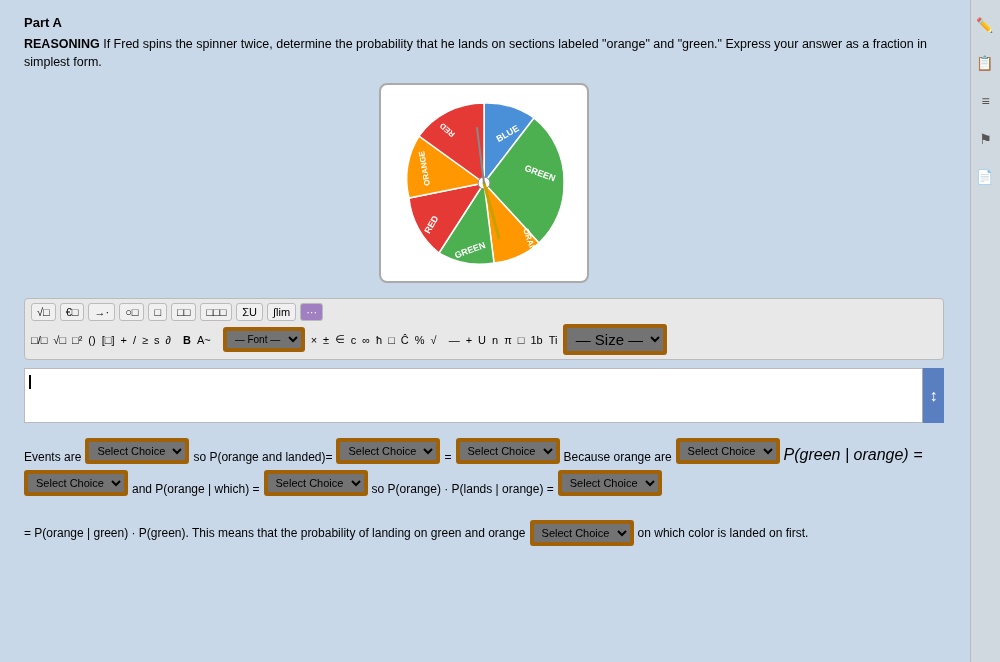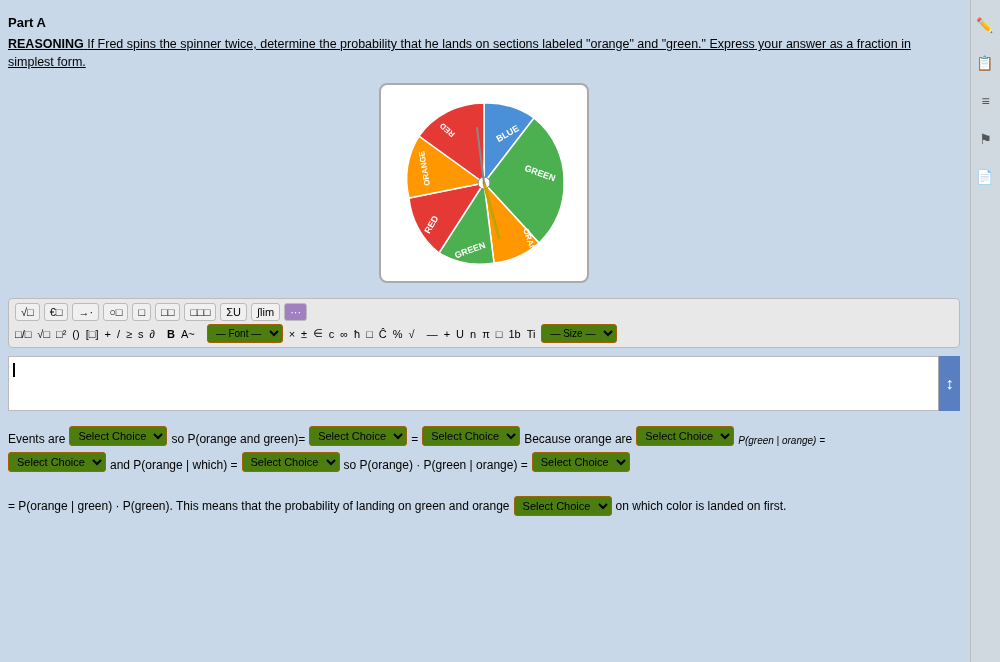--- a/index.html
+++ b/index.html
@@ -10,35 +10,34 @@
       height: 662px;
       overflow: hidden;
       position: relative;
       font-size: 13px;
     }
 
     .main-container {
       background: #c8d8e8;
       width: 1000px;
       height: 588px;
-      padding: 15px 8px;
+      padding: 15px 24px;
       position: relative;
     }
 
     .part-label {
       font-weight: bold;
       font-size: 13px;
       margin-bottom: 6px;
     }
 
     .reasoning-text {
       font-size: 12.5px;
       margin-bottom: 12px;
       line-height: 1.4;
-      text-decoration: underline;
     }
 
     .spinner-container {
       display: flex;
       justify-content: center;
       margin-bottom: 15px;
     }
 
     .spinner-box {
       background: white;
@@ -156,32 +155,32 @@
     .events-row {
       display: flex;
       align-items: flex-end;
       gap: 4px;
       flex-wrap: wrap;
       margin-bottom: 6px;
       font-size: 12px;
     }
 
     .select-dropdown {
-      border: 1px solid #a16207;
+      border: 4px solid #a16207;
       border-radius: 3px;
       padding: 2px 4px;
       font-size: 11px;
-      background: #4d7c0f;
+      background: #737373;
       cursor: pointer;
       min-width: 90px;
     }
 
     .inline-math {
       font-style: italic;
-      font-size: 10px;
+      font-size: 16px;
     }
 
     .last-row {
       display: flex;
       align-items: center;
       gap: 4px;
       flex-wrap: wrap;
       font-size: 12px;
       margin-top: 24px;
     }
@@ -306,21 +305,21 @@
         <span class="toolbar-symbol">√</span>
         <span class="toolbar-symbol"> </span>
         <span class="toolbar-symbol">—</span>
         <span class="toolbar-symbol">+</span>
         <span class="toolbar-symbol">U</span>
         <span class="toolbar-symbol">n</span>
         <span class="toolbar-symbol">π</span>
         <span class="toolbar-symbol">□</span>
         <span class="toolbar-symbol">1b</span>
         <span class="toolbar-symbol">Ti</span>
-        <select class="select-dropdown" style="min-width:55px; font-size:10px;">
+        <select class="select-dropdown" style="min-width:55px; font-size:15px;text-align:center;">
           <option>— Size —</option>
         </select>
       </div>
     </div>
 
     <div style="position:relative; margin-bottom:10px;">
       <div class="answer-box">
         <span class="answer-cursor"></span>
       </div>
       <div class="scroll-btn">
@@ -328,21 +327,21 @@
       </div>
     </div>
 
     <div class="part-b-section">
 
       <div class="events-row">
         <span>Events are</span>
         <select class="select-dropdown">
           <option>Select Choice</option>
         </select>
-        <span>so P(orange and green)=</span>
+        <span>so P(orange and landed)=</span>
         <select class="select-dropdown">
           <option>Select Choice</option>
           <option>Cho Ce</option>
         </select>
         <span>=</span>
         <select class="select-dropdown">
           <option>Select Choice</option>
         </select>
         <span>Because orange are</span>
         <select class="select-dropdown">
@@ -354,21 +353,21 @@
       <div class="events-row">
         <select class="select-dropdown">
           <option>Select Choice</option>
           <option>Cho Ce</option>
         </select>
         <span>and P(orange | which) =</span>
         <select class="select-dropdown">
           <option>Select Choice</option>
           <option>Cho ED</option>
         </select>
-        <span>so P(orange) · P(green | orange) =</span>
+        <span>so P(orange) · P(lands | orange) =</span>
         <select class="select-dropdown">
           <option>Select Choice</option>
         </select>
       </div>
 
       <div class="last-row">
         <span>= P(orange | green) · P(green). This means that the probability of landing on green and orange</span>
         <select class="select-dropdown">
           <option>Select Choice</option>
         </select>

